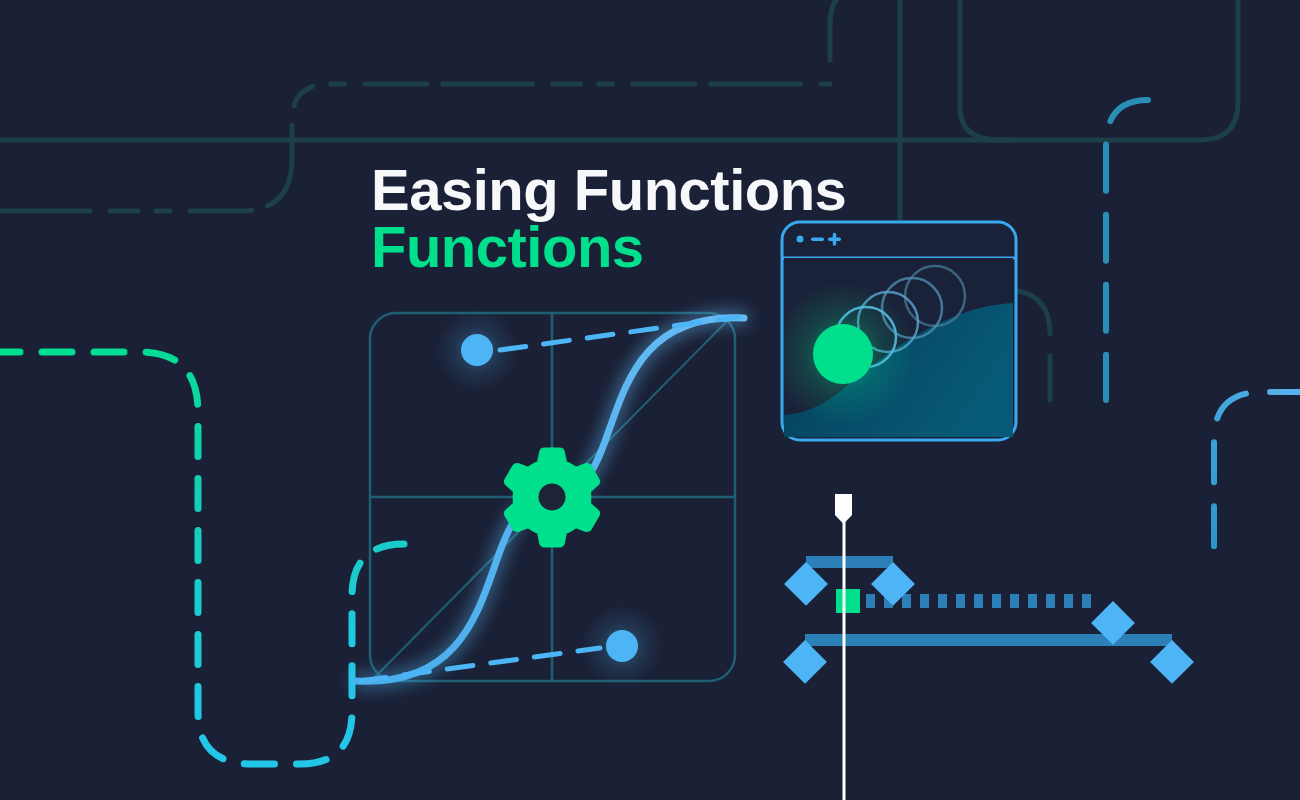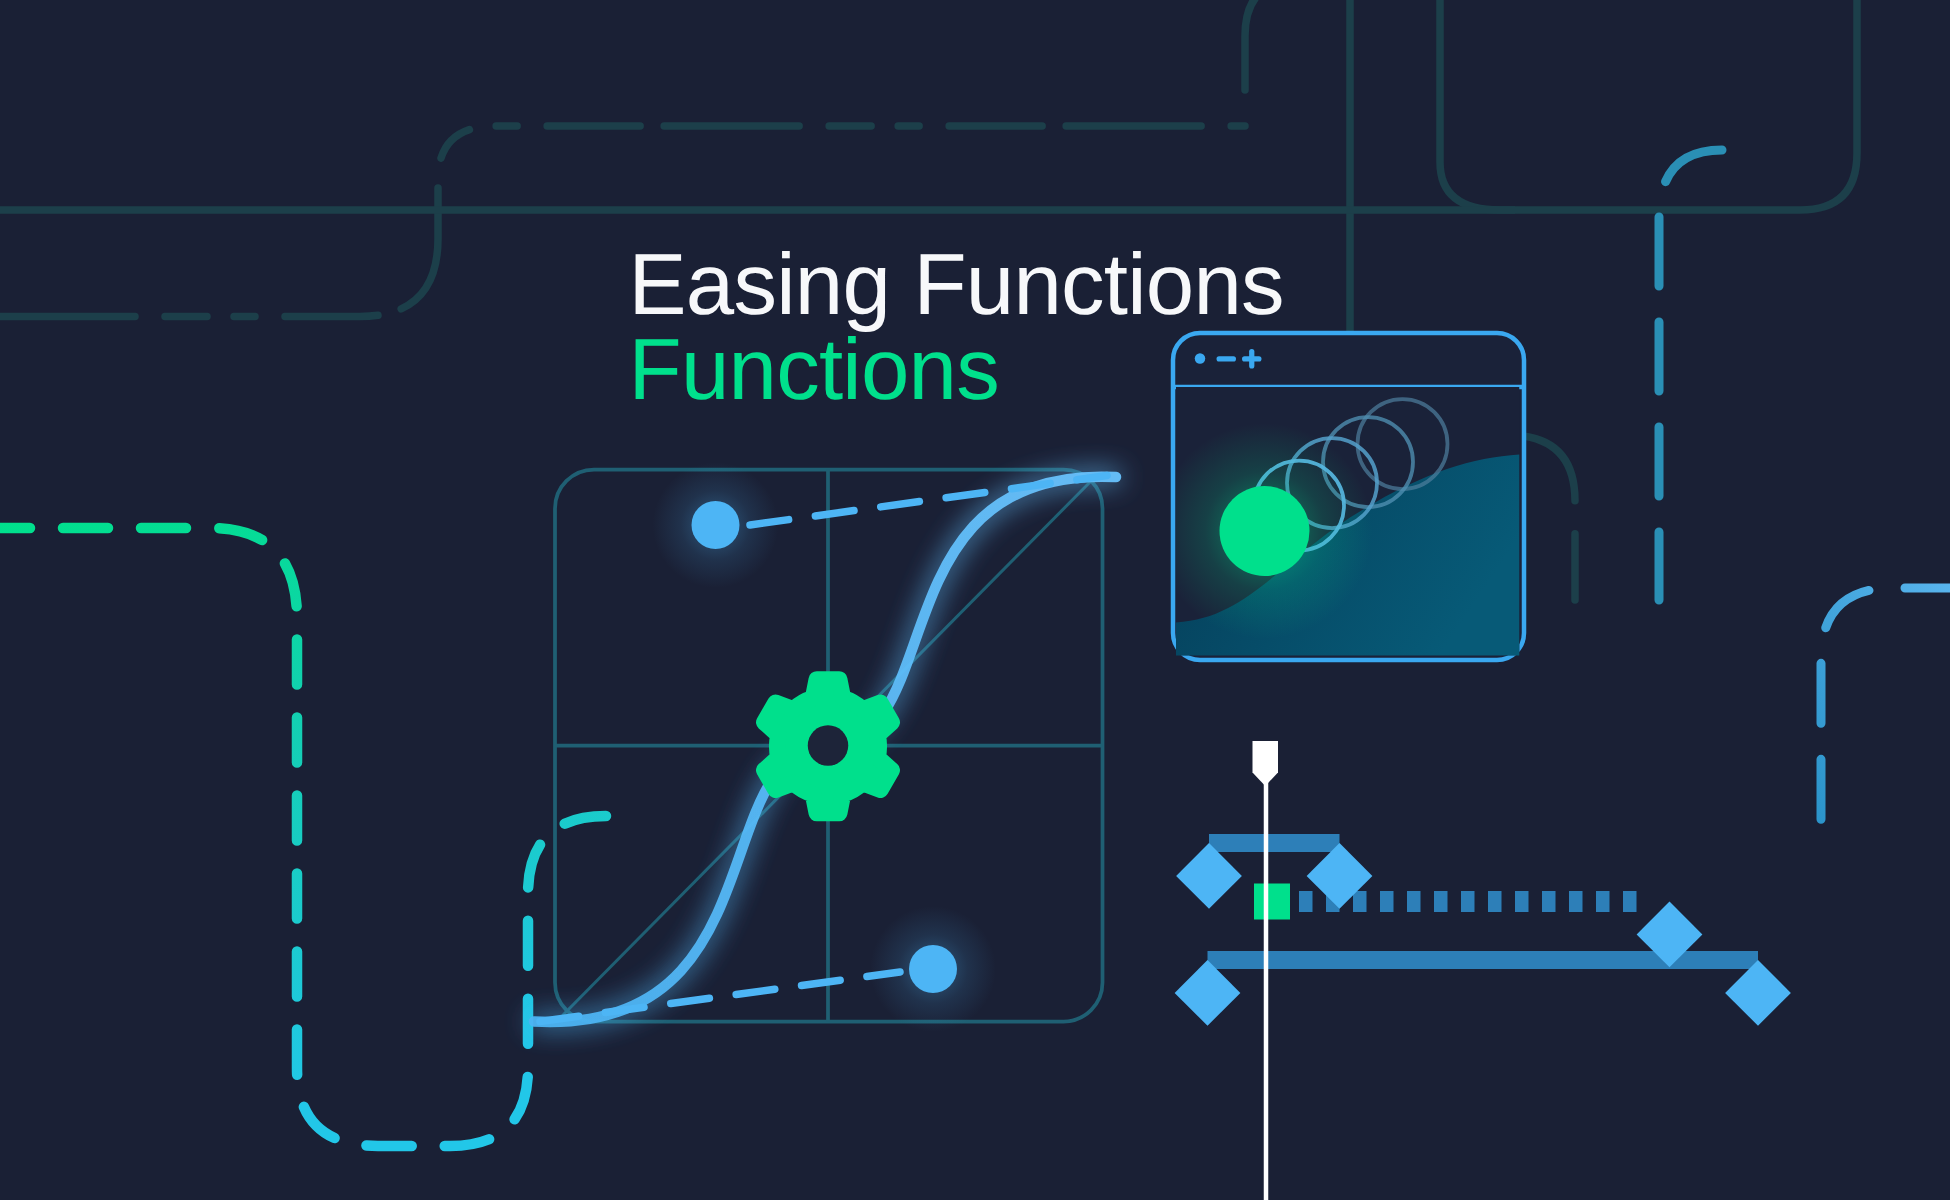--- a/index.html
+++ b/index.html
@@ -24,24 +24,23 @@
   }
   #bg-decor { width: 1300px; height: 800px; }
 
   .headline {
     position: absolute;
     left: 371px;
     top: 122px;
     width: 700px;
     line-height: 0.99;
     letter-spacing: -0.5px;
-    font-weight: 400;
+    font-weight: 700;
     font-size: 58px;
     font-family: "Liberation Sans", sans-serif;
-    margin-left: 48px;
   }
   .headline .line1 {
     display: block;
     color: #f7f8fa;
   }
   .headline .line2 {
     display: block;
     color: #00e08c;
   }
 </style>

